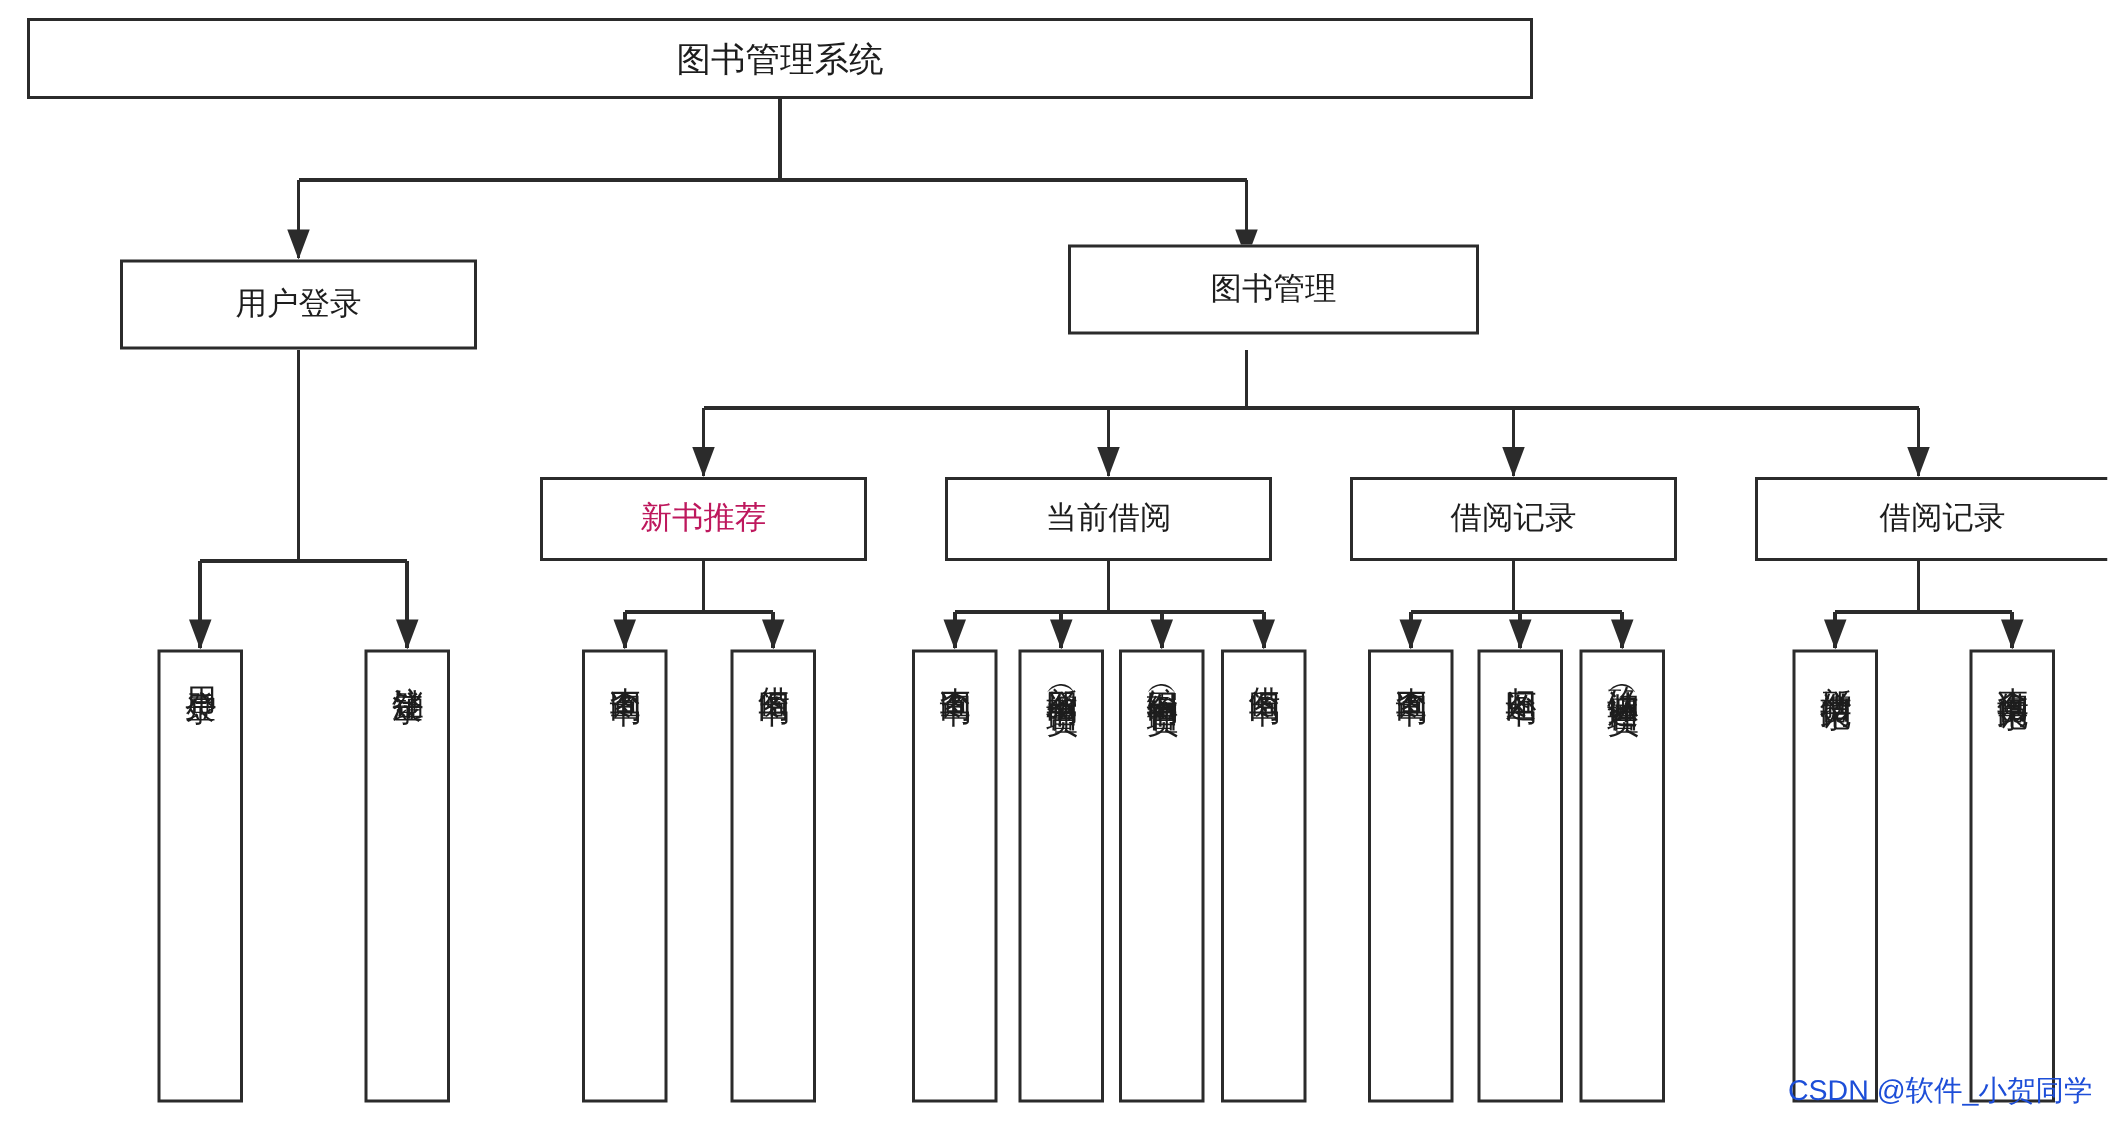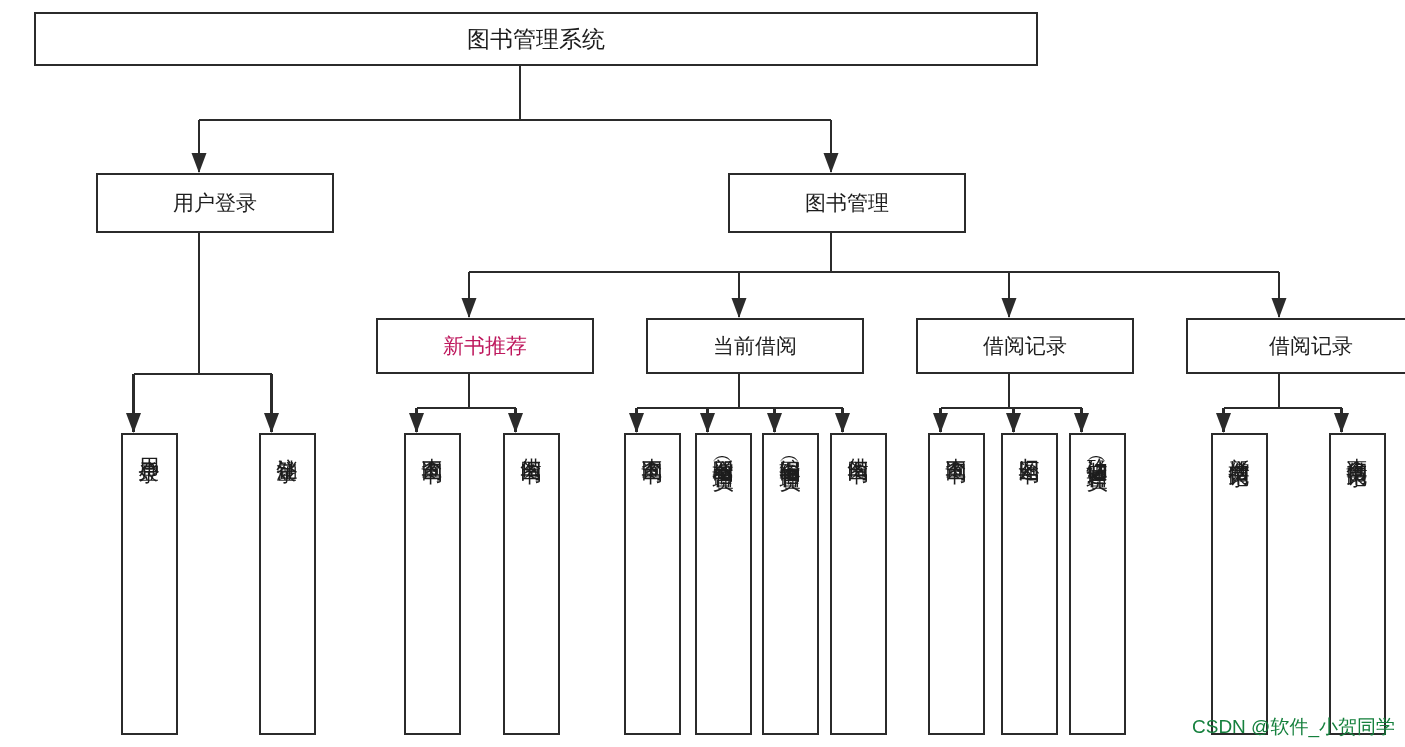--- a/index.html
+++ b/index.html
@@ -27,21 +27,20 @@
   }
   .node {
     position: absolute;
     box-sizing: border-box;
     background: #ffffff;
     border: 2.5px solid #2b2b2b;
     display: flex;
     align-items: center;
     justify-content: center;
     overflow: hidden;
-    margin-left: 16px;
   }
   .node-label {
     color: #1d1d1d;
     text-align: center;
     line-height: 1.15;
     white-space: nowrap;
   }
   .node.horizontal .node-label {
     writing-mode: horizontal-tb;
   }
@@ -55,21 +54,21 @@
     letter-spacing: 2px;
     line-height: 1;
     padding-top: 6px;
   }
   .lvl-root .node-label { font-size: 23px; }
   .lvl-1 .node-label { font-size: 21px; }
   .lvl-2 .node-label { font-size: 21px; }
   .lvl-3 .node-label { font-size: 21px; }
   .watermark {
     position: absolute;
-    color: #15803d;
+    color: #1d4ed8;
     font-size: 19px;
     white-space: nowrap;
     user-select: none;
   }
 </style>
 </head>
 <body>
 
 <div id="canvas">
   <svg id="edges" viewBox="0 0 1405 747">
@@ -133,21 +132,21 @@
       <line x1="1341.5" y1="408" x2="1341.5" y2="432" stroke="#2b2b2b" stroke-width="2.5" shape-rendering="crispEdges"></line>
       <path d="M 1334 413 L 1349 413 L 1341.5 433 Z" fill="#2b2b2b"></path>
     </svg>
   <div id="nodes-layer">
       <div class="node horizontal lvl-root" style="left: 18px; top: 12px; width: 1004px; height: 54px; border-color: rgb(43, 43, 43); background: rgb(255, 255, 255);">
         <span class="node-label" style="color: rgb(29, 29, 29);">图书管理系统</span>
       </div>
       <div class="node horizontal lvl-1" style="left: 80px; top: 173px; width: 238px; height: 60px; border-color: rgb(43, 43, 43); background: rgb(255, 255, 255);">
         <span class="node-label" style="color: rgb(29, 29, 29);">用户登录</span>
       </div>
-      <div class="node horizontal lvl-1" style="left: 712px; top: 173px; width: 238px; height: 60px; border-color: rgb(43, 43, 43); background: rgb(255, 255, 255); justify-content: center;">
+      <div class="node horizontal lvl-1" style="left: 712px; top: 163px; width: 274px; height: 60px; border-color: rgb(43, 43, 43); background: rgb(255, 255, 255); justify-content: center;">
         <span class="node-label" style="color: rgb(29, 29, 29);">图书管理</span>
       </div>
       <div class="node horizontal lvl-2" style="left: 360px; top: 318px; width: 218px; height: 56px; border-color: rgb(43, 43, 43); background: rgb(255, 255, 255);">
         <span class="node-label" style="color: #be185d;">新书推荐</span>
       </div>
       <div class="node horizontal lvl-2" style="left: 630px; top: 318px; width: 218px; height: 56px; border-color: rgb(43, 43, 43); background: rgb(255, 255, 255);">
         <span class="node-label" style="color: rgb(29, 29, 29);">当前借阅</span>
       </div>
       <div class="node horizontal lvl-2" style="left: 900px; top: 318px; width: 218px; height: 56px; border-color: rgb(43, 43, 43); background: rgb(255, 255, 255);">
         <span class="node-label" style="color: rgb(29, 29, 29);">借阅记录</span>

